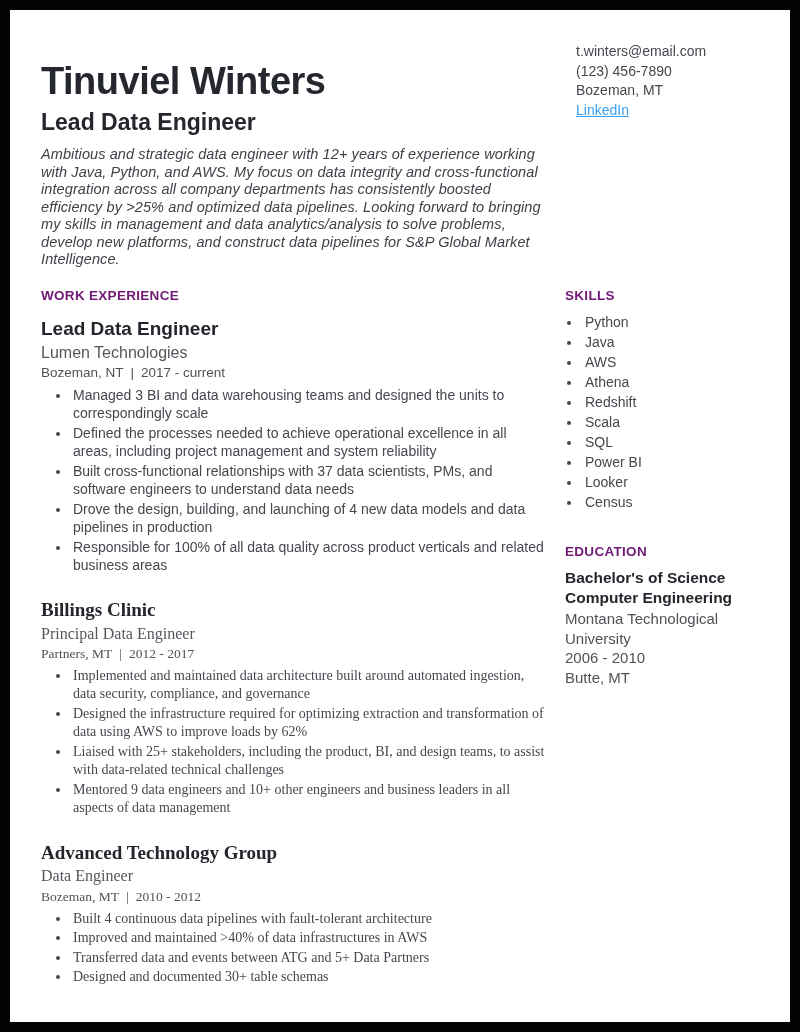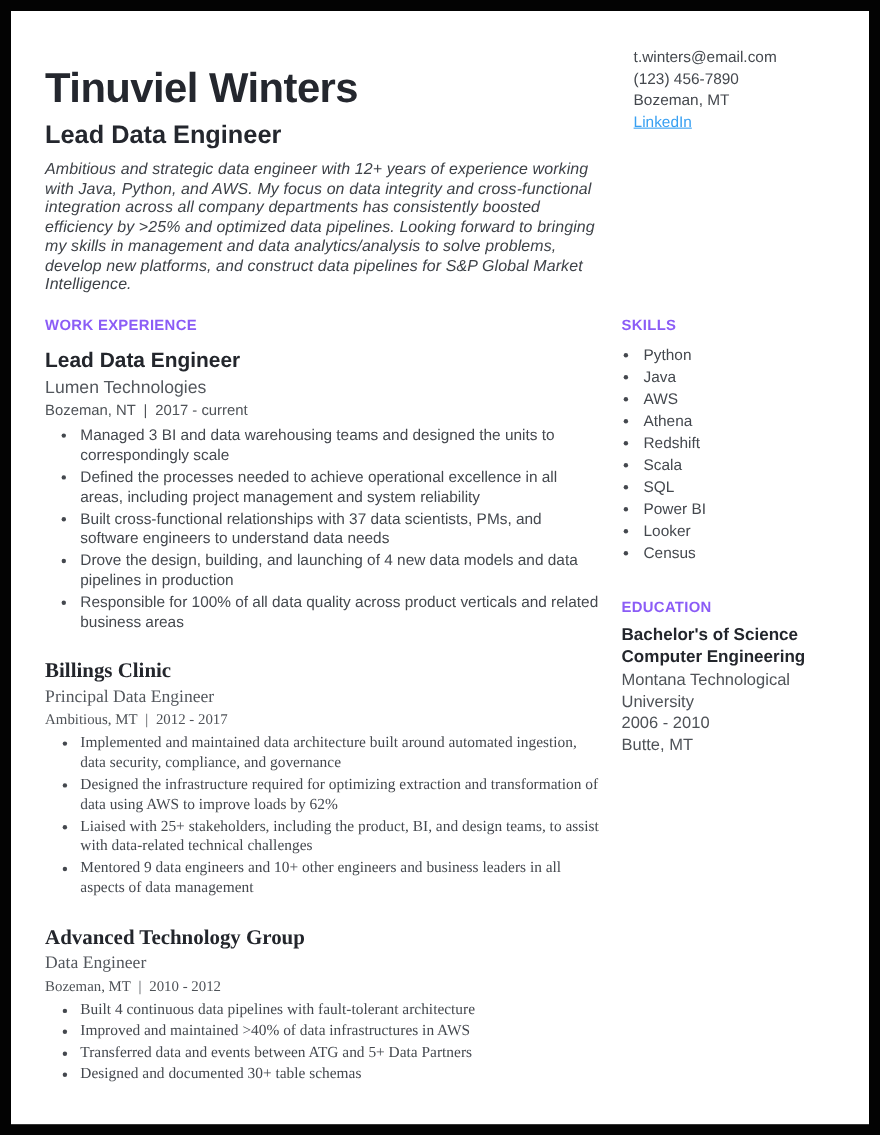--- a/index.html
+++ b/index.html
@@ -57,21 +57,21 @@
     cursor: pointer;
   }
   
   .cols { display: flex; margin-top: 19px; }
   .col-main { width: 505px; }
   .col-side { margin-left: 19px; width: 196px; flex-shrink: 0; }
 
   .section-heading {
     font-size: 13.5px;
     font-weight: bold;
-    color: #8b5cf6;
+    color: #701a75;
     letter-spacing: 0.3px;
     line-height: 1.2;
   }
   
   .job { margin-top: 13px; }
   .job + .job { margin-top: 23px; font-family: Liberation Serif, serif; }
   .job-heading {
     font-size: 19px;
     font-weight: bold;
     color: #23262c;
@@ -166,21 +166,21 @@
             <li>Built cross-functional relationships with 37 data scientists, PMs, and software engineers to understand data needs</li>
             <li>Drove the design, building, and launching of 4 new data models and data pipelines in production</li>
             <li>Responsible for 100% of all data quality across product verticals and related business areas</li>
           </ul>
       </div>
 
       <div class="job">
         <div class="job-heading">Billings Clinic</div>
         <div class="job-subheading">Principal Data Engineer</div>
         <div class="job-meta">
-          <span>Ambitious, MT</span><span class="pipe">|</span><span>2012 - 2017</span>
+          <span>Partners, MT</span><span class="pipe">|</span><span>2012 - 2017</span>
         </div>
         <ul class="job-bullets">
 
         <li>Implemented and maintained data architecture built around automated ingestion, data security, compliance, and governance</li>
             <li>Designed the infrastructure required for optimizing extraction and transformation of data using AWS to improve loads by 62%</li>
             <li>Liaised with 25+ stakeholders, including the product, BI, and design teams, to assist with data-related technical challenges</li>
             <li>Mentored 9 data engineers and 10+ other engineers and business leaders in all aspects of data management</li>
           </ul>
       </div>
 

